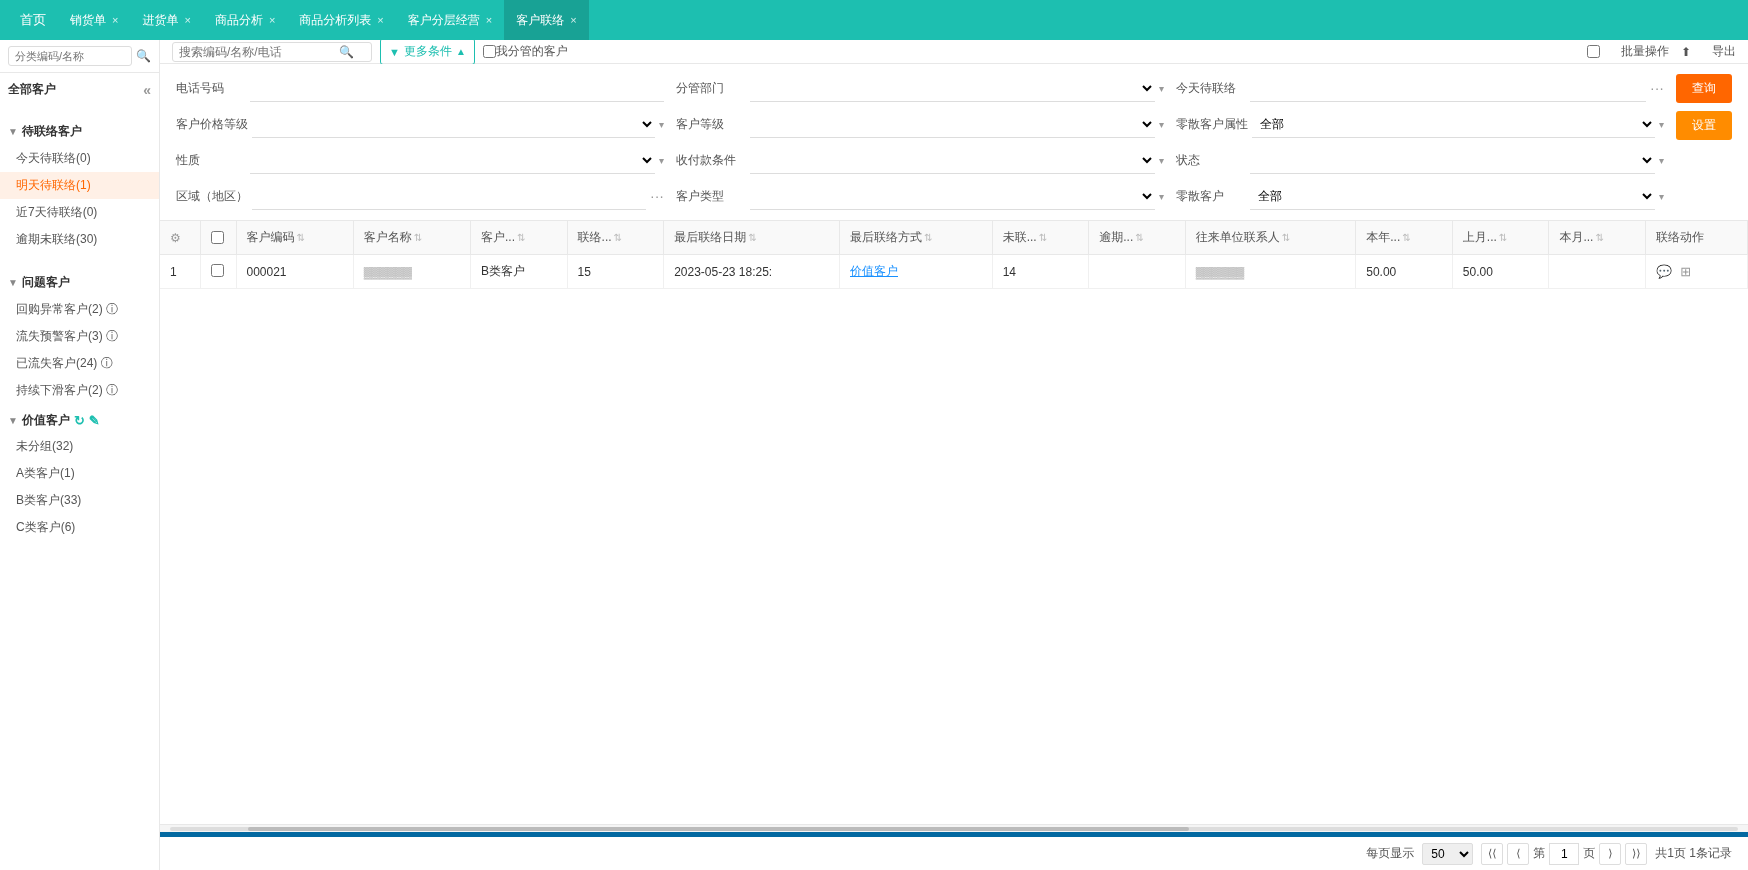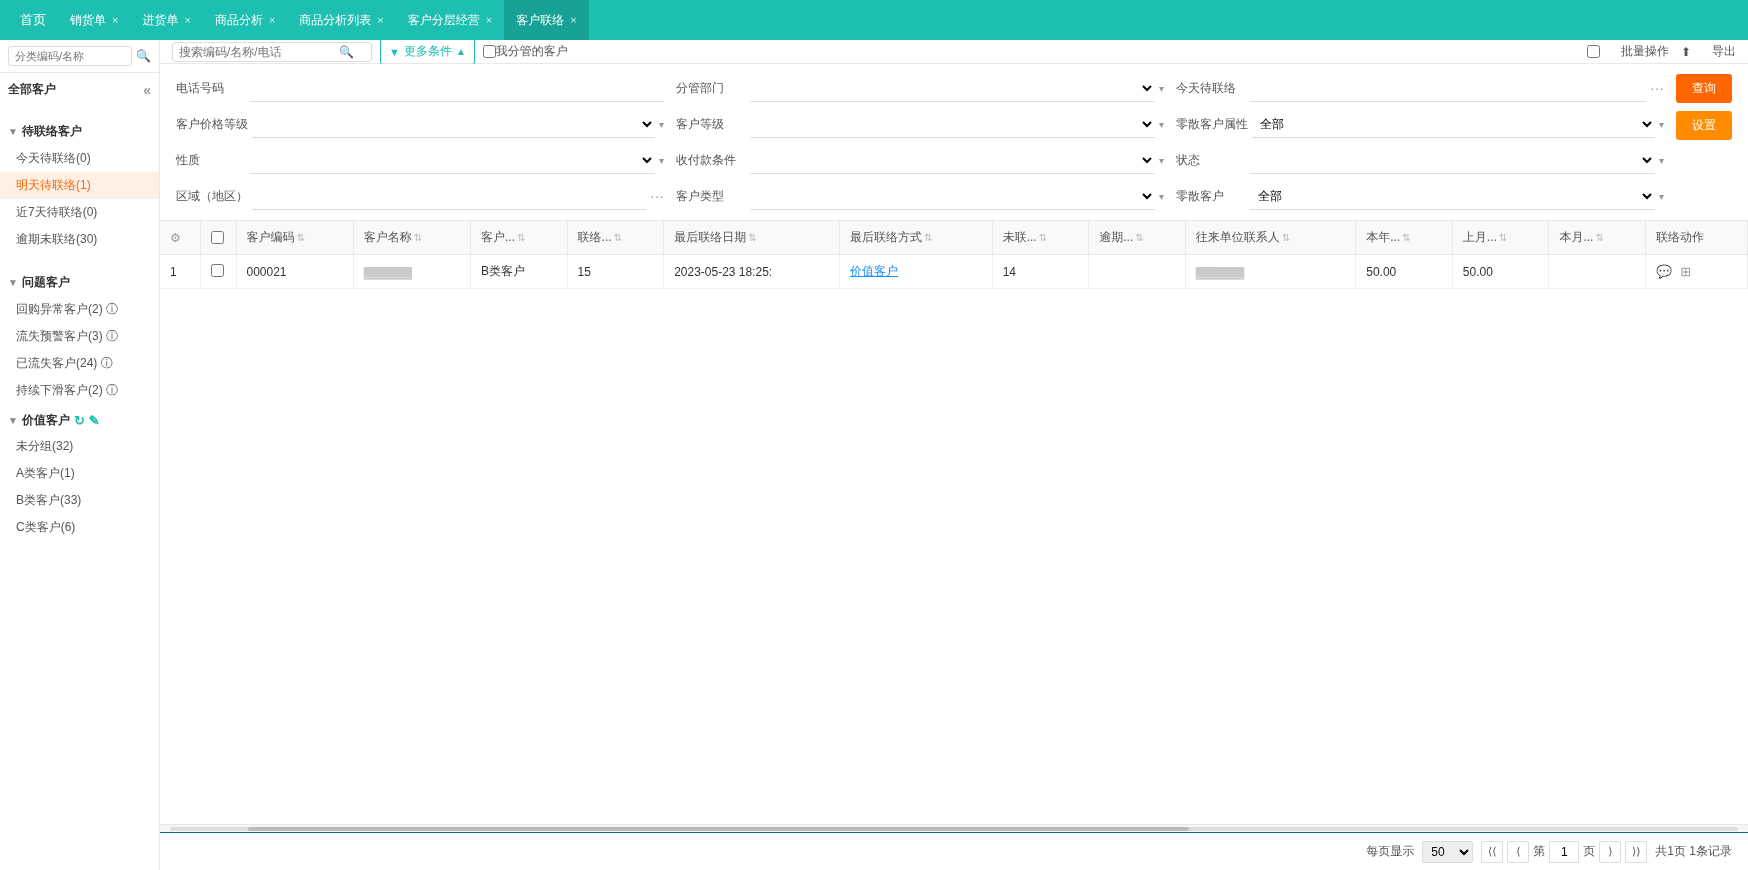--- a/index.html
+++ b/index.html
@@ -249,21 +249,21 @@
       white-space: nowrap;
     }
     .link-text { color: #1890ff; cursor: pointer; text-decoration: underline; }
     .action-icons { display: flex; gap: 8px; align-items: center; }
     .action-icon { color: #999; cursor: pointer; font-size: 13px; }
 
     
     .footer {
       height: 38px;
       background: white;
-      border-top: 1px solid #0369a1;
+      border-top: 5px solid #0369a1;
       display: flex;
       align-items: center;
       justify-content: flex-end;
       padding: 0 16px;
       gap: 8px;
       font-size: 12px;
       color: #555;
     }
     .footer .page-size-select {
       border: 1px solid #ddd;

